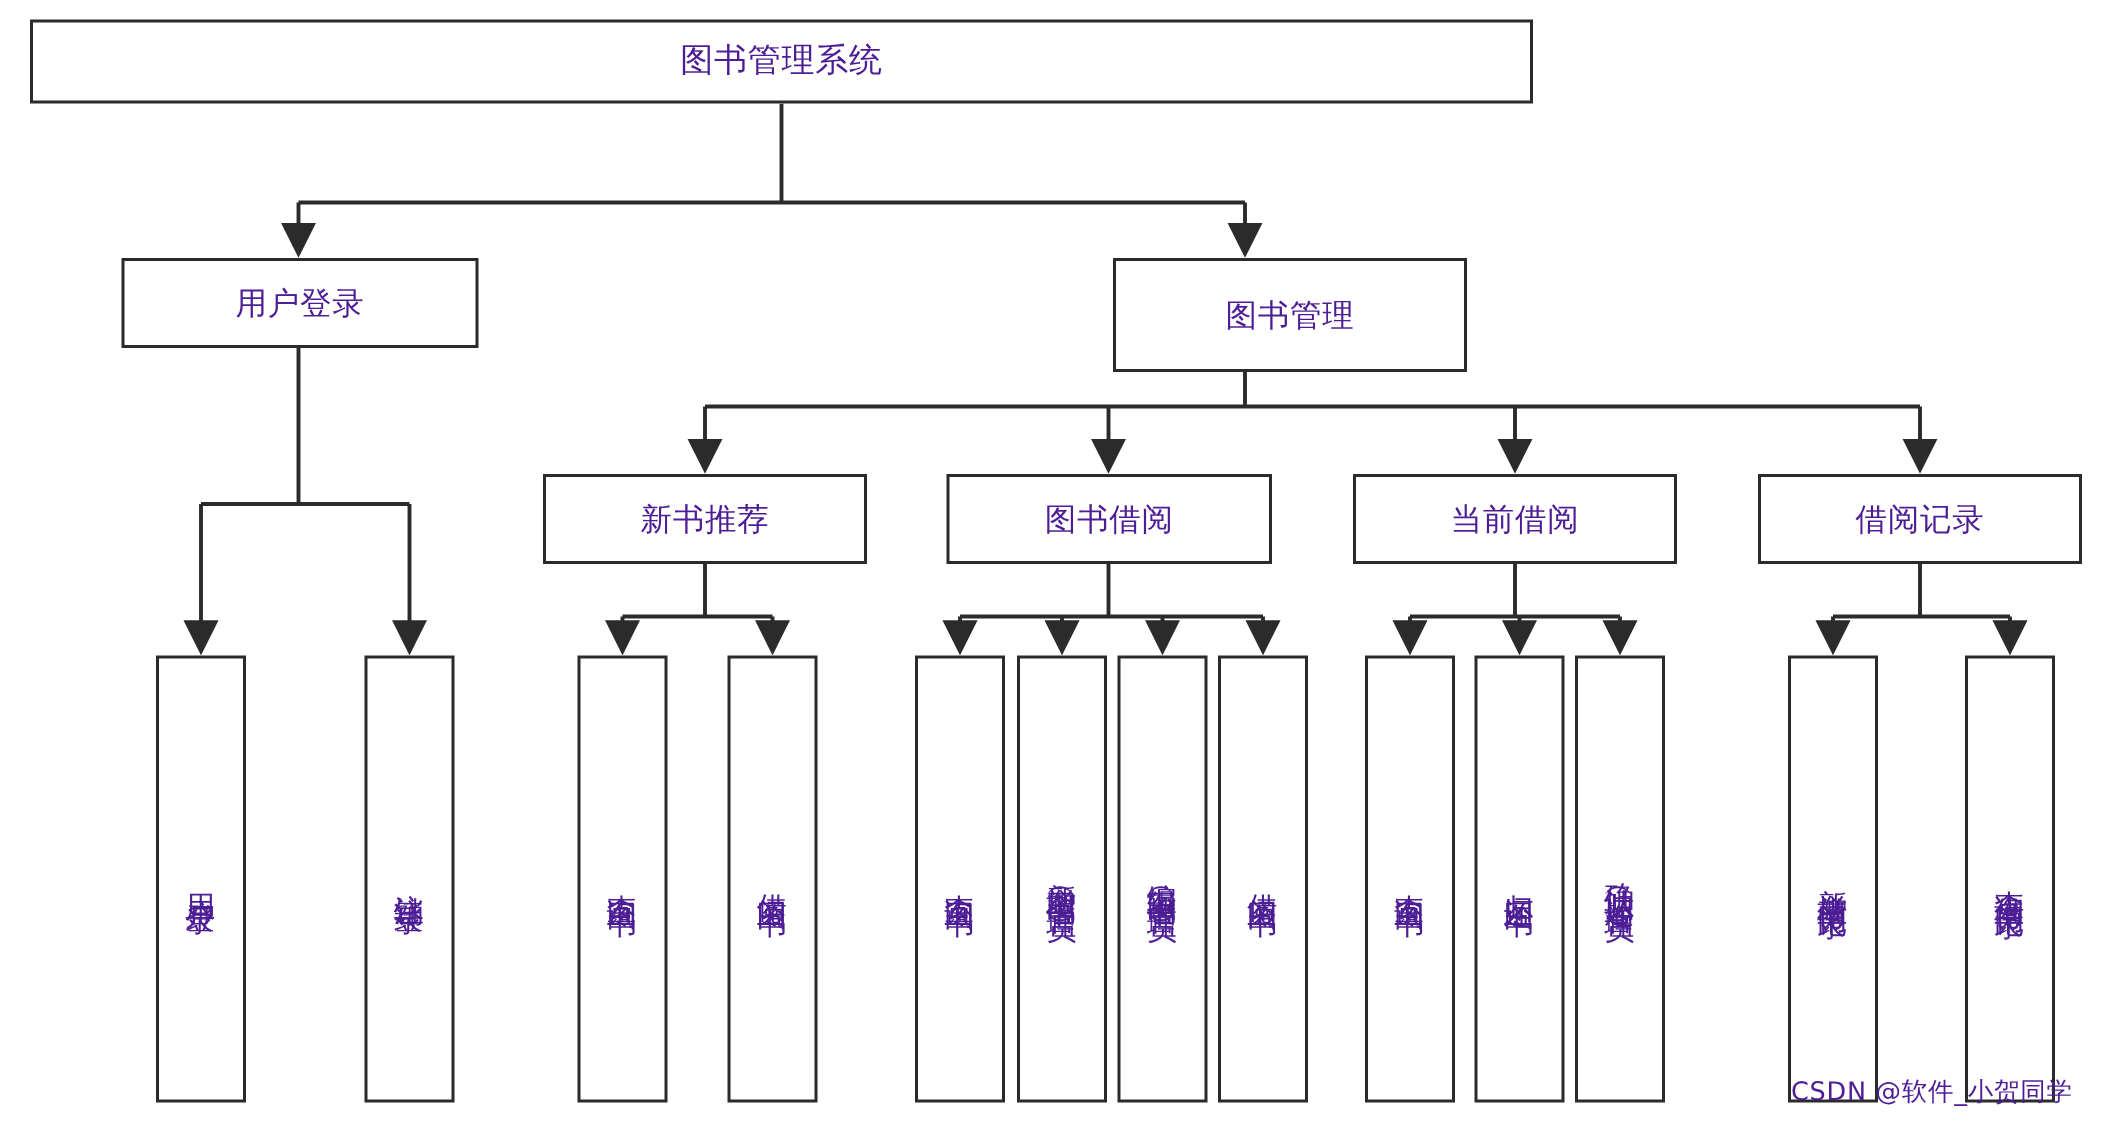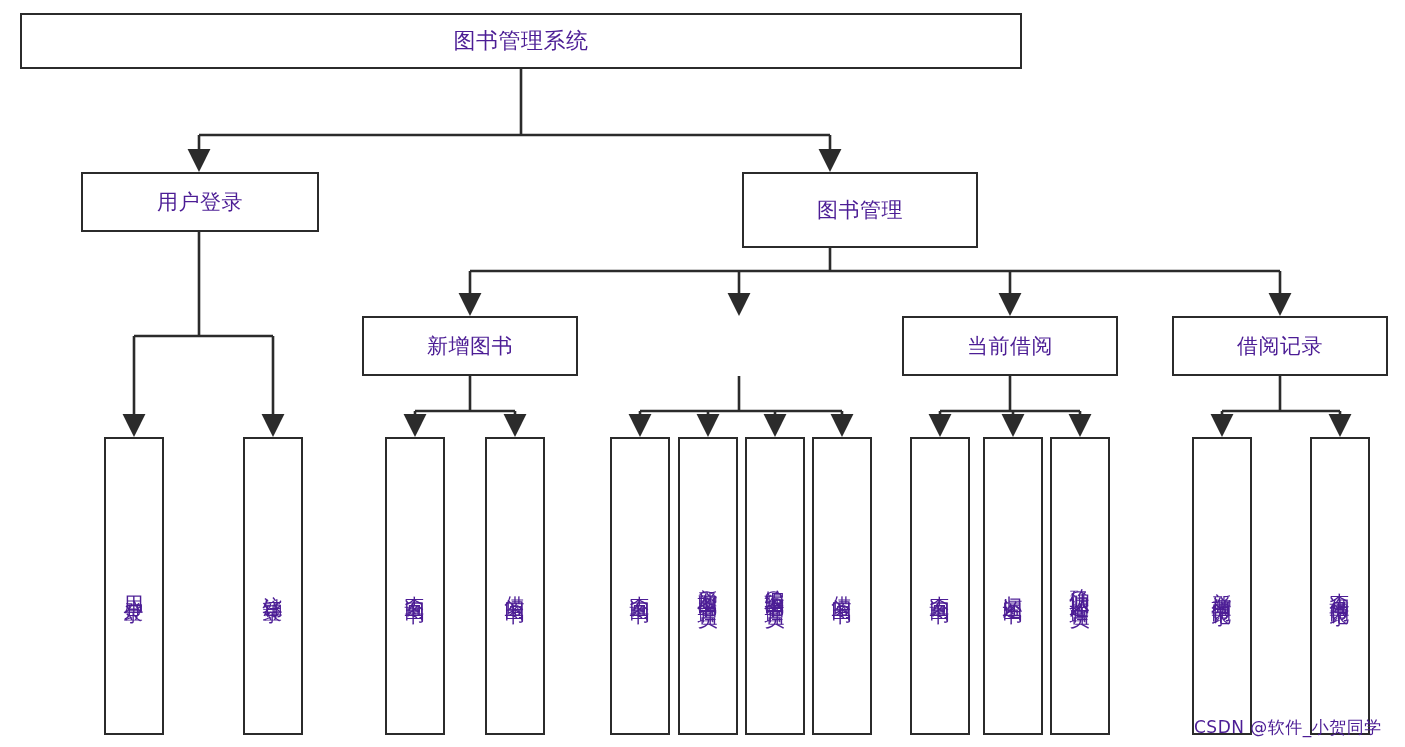--- a/index.html
+++ b/index.html
@@ -133,21 +133,24 @@
   </div>
 
   <div class="node node-h" style="left: 81px; top: 172px; width: 238px; height: 60px; border-color: rgb(43, 43, 43); background: rgb(255, 255, 255);">
     <span class="node-label">用户登录</span>
   </div>
   <div class="node node-h" style="left: 712px; top: 172px; width: 236px; height: 76px; border-color: rgb(43, 43, 43); background: rgb(255, 255, 255); margin-left: 30px;">
     <span class="node-label">图书管理</span>
   </div>
 
   <div class="node node-h" style="left: 362px; top: 316px; width: 216px; height: 60px; border-color: rgb(43, 43, 43); background: rgb(255, 255, 255);">
-    <span class="node-label">新增图书</span>
+    <span class="node-label">新书推荐</span>
+  </div>
+  <div class="node node-h" style="left: 631px; top: 316px; width: 217px; height: 60px; border-color: rgb(43, 43, 43); background: rgb(255, 255, 255);">
+    <span class="node-label">图书借阅</span>
   </div>
   <div class="node node-h" style="left: 902px; top: 316px; width: 216px; height: 60px; border-color: rgb(43, 43, 43); background: rgb(255, 255, 255);">
     <span class="node-label">当前借阅</span>
   </div>
   <div class="node node-h" style="left: 1172px; top: 316px; width: 216px; height: 60px; border-color: rgb(43, 43, 43); background: rgb(255, 255, 255);">
     <span class="node-label">借阅记录</span>
   </div>
 
   <div class="node node-v" style="left: 104px; top: 437px; width: 60px; height: 298px; border-color: rgb(43, 43, 43); background: rgb(255, 255, 255);">
     <span class="node-label">用户登录</span>

